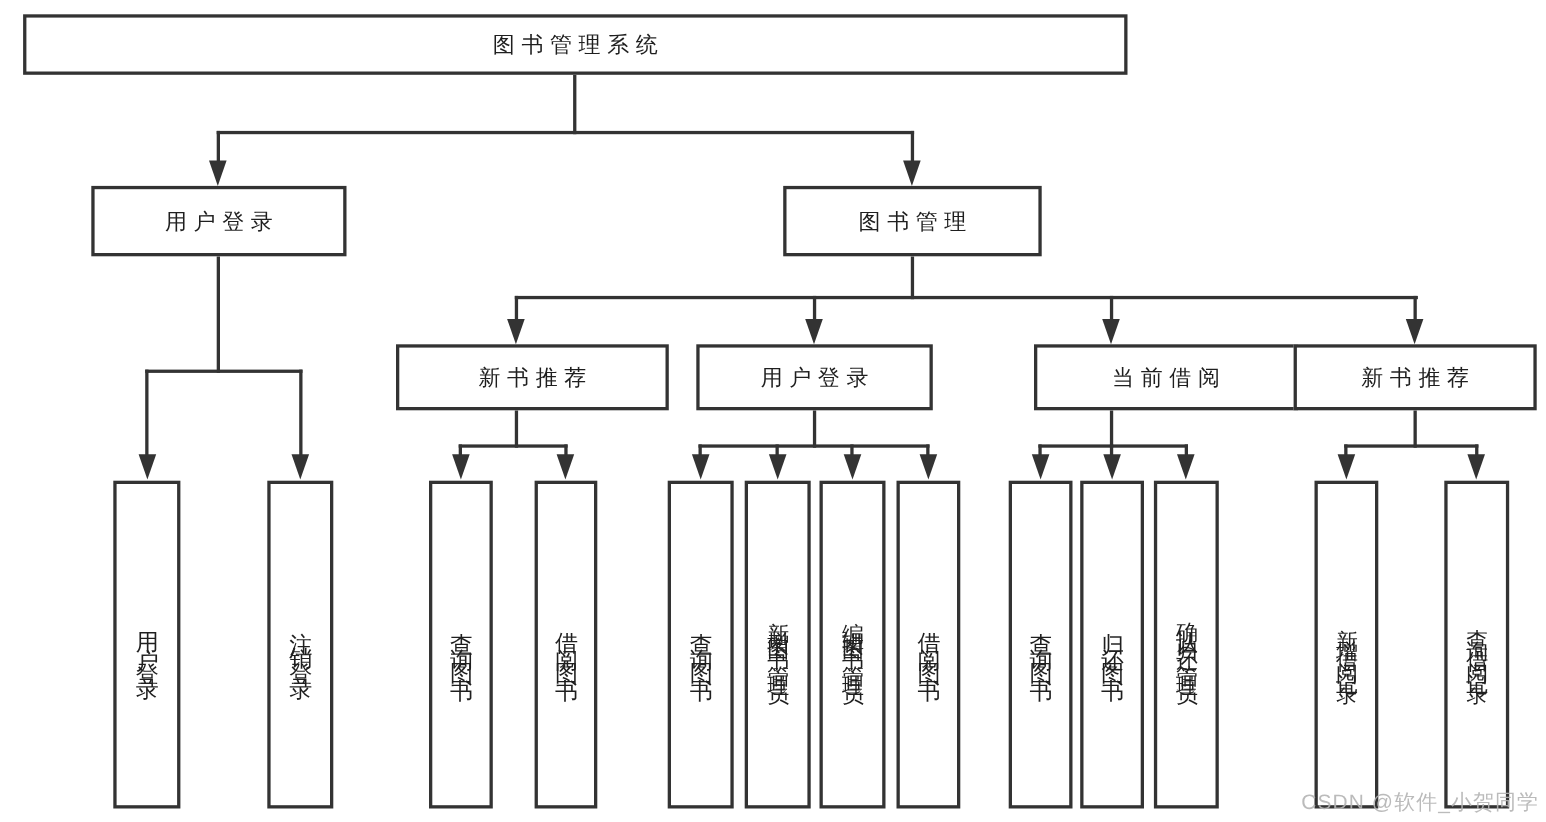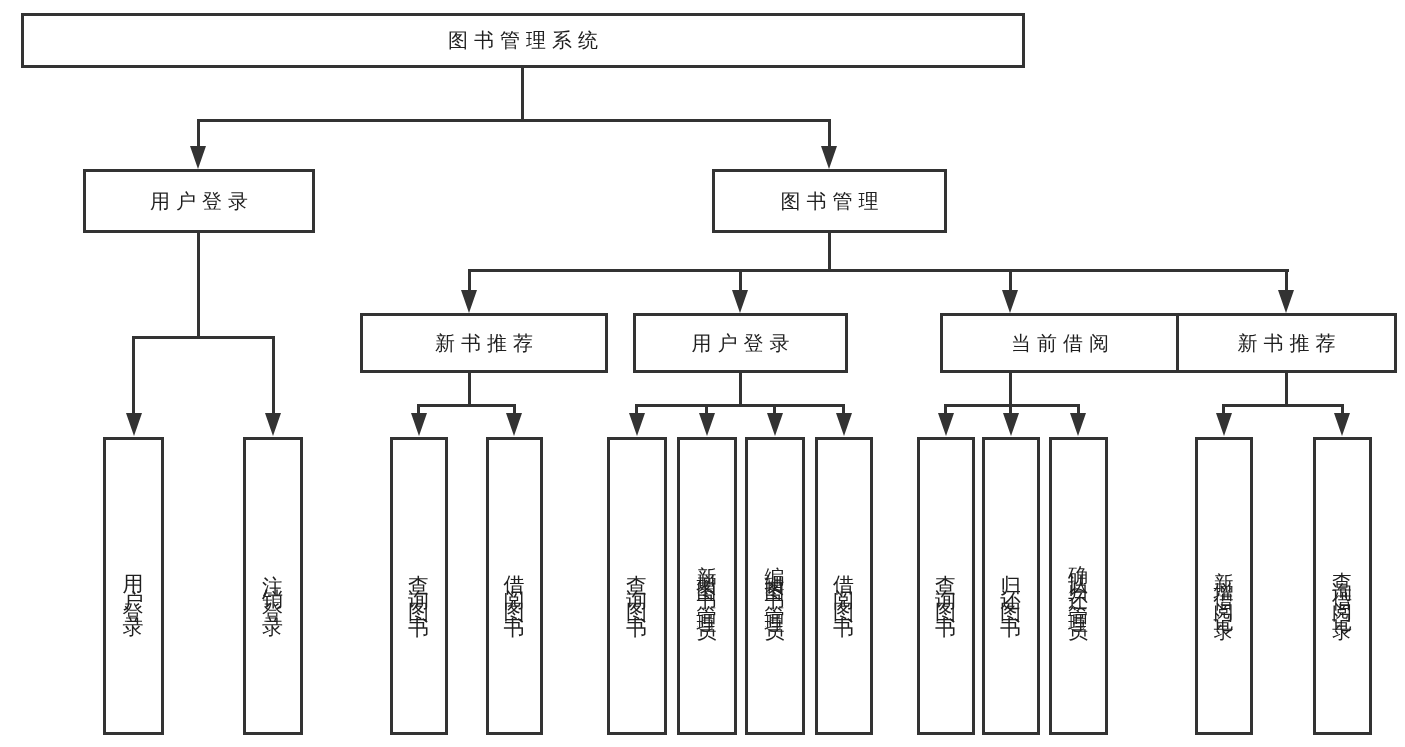--- a/index.html
+++ b/index.html
@@ -199,14 +199,15 @@
     <span class="vtext s">确认归还（管理员）</span>
   </div>
 
   <div class="leaf" style="left:1195px; width:58px;">
     <span class="vtext m">新增借阅记录</span>
   </div>
   <div class="leaf" style="left:1313px; width:59px;">
     <span class="vtext m">查询借阅记录</span>
   </div>
 
+  <div class="watermark">CSDN @软件_小贺同学</div>
 
 </div>
 
 </body></html>

